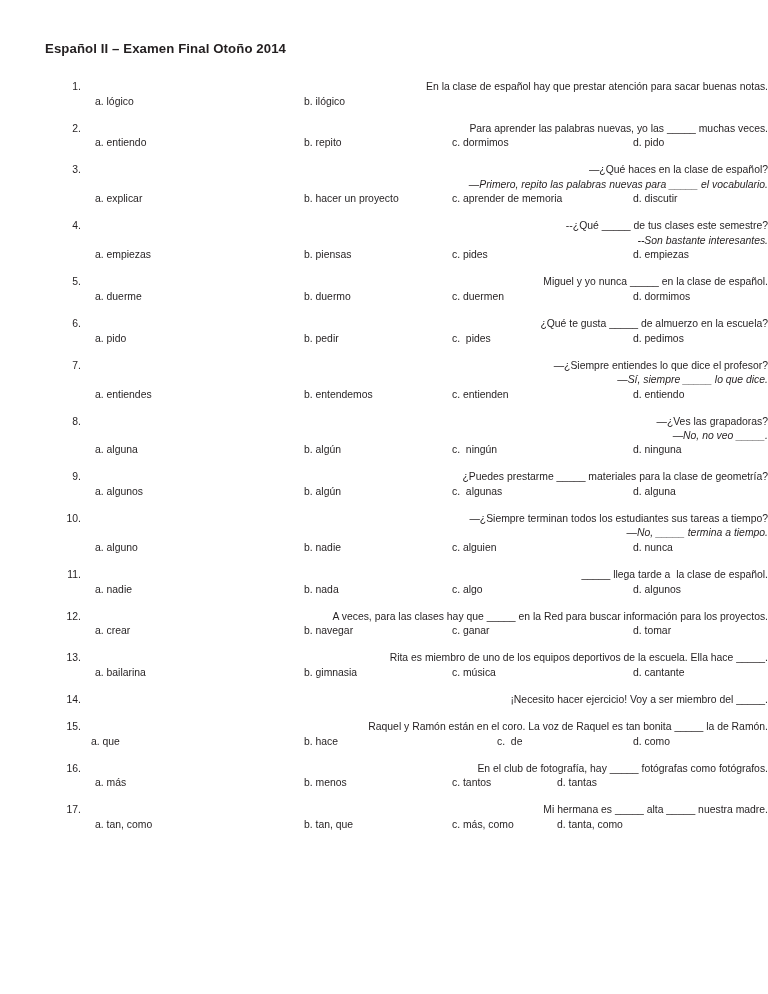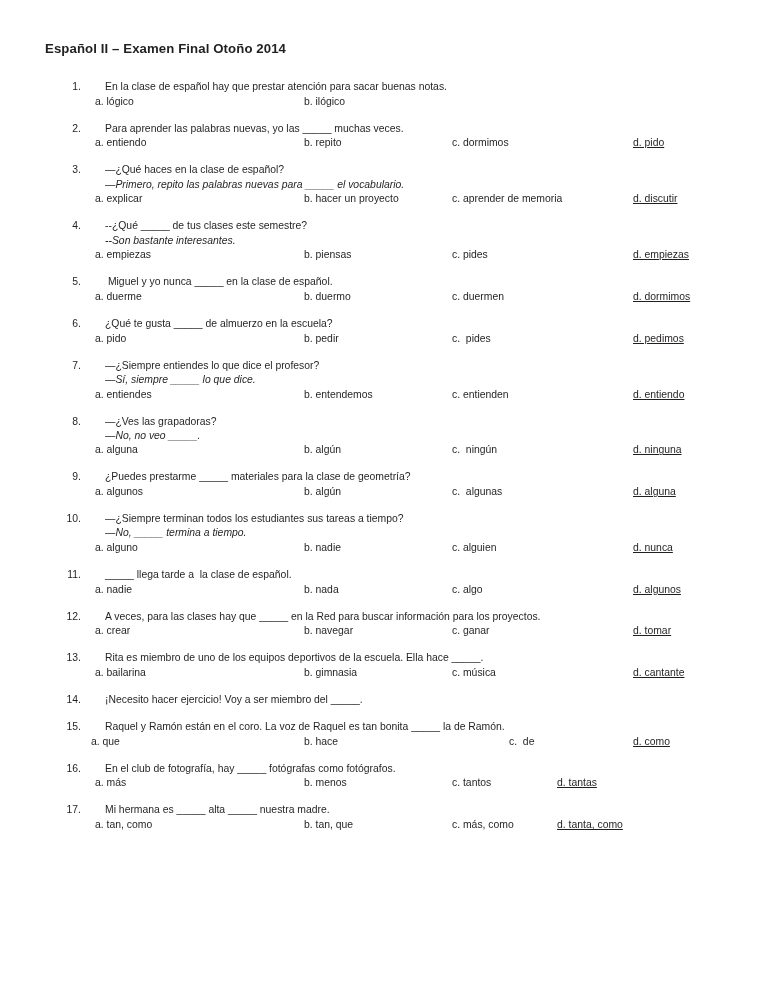--- a/index.html
+++ b/index.html
@@ -49,48 +49,49 @@
     position: absolute;
     left: 55px;
     width: 26px;
     text-align: right;
     font-size: 10.4px;
     line-height: 14.2px;
   }
   .q-text {
     position: relative;
     display: block;
-    margin-left: 12px;
+    margin-left: 4px;
     padding-left: 93px;
     font-size: 10.4px;
     line-height: 14.2px;
     white-space: pre-wrap;
+    text-align: right;
   }
   .q-text.cont {
     padding-left: 93px;
     font-style: italic;
   }
   .opts {
     position: relative;
     height: 14.5px;
     margin-top: 0.5px;
   }
   .opt {
     position: absolute;
     font-size: 10.4px;
     line-height: 14.5px;
     white-space: pre;
   }
   .opt-a { left: 95px; text-align: center; }
   .opt-b { left: 272px; padding-left: 32px; }
   .opt-c { left: 452px; }
-  .opt-d { left: 633px; text-decoration: underline; }
+  .opt-d { left: 633px; }
   
   .opt-a.a-narrow { left: 91px; }
-  .opt-c.c-right  { left: 497px; margin-left: 12px; }
+  .opt-c.c-right  { left: 497px; }
   .opt-d.d-left   { left: 557px; }
 </style>
 </head>
 <body>
 
 <div class="page">
 
   <div class="doc-title">Español II – Examen Final Otoño 2014</div>
 
   <div class="questions">

